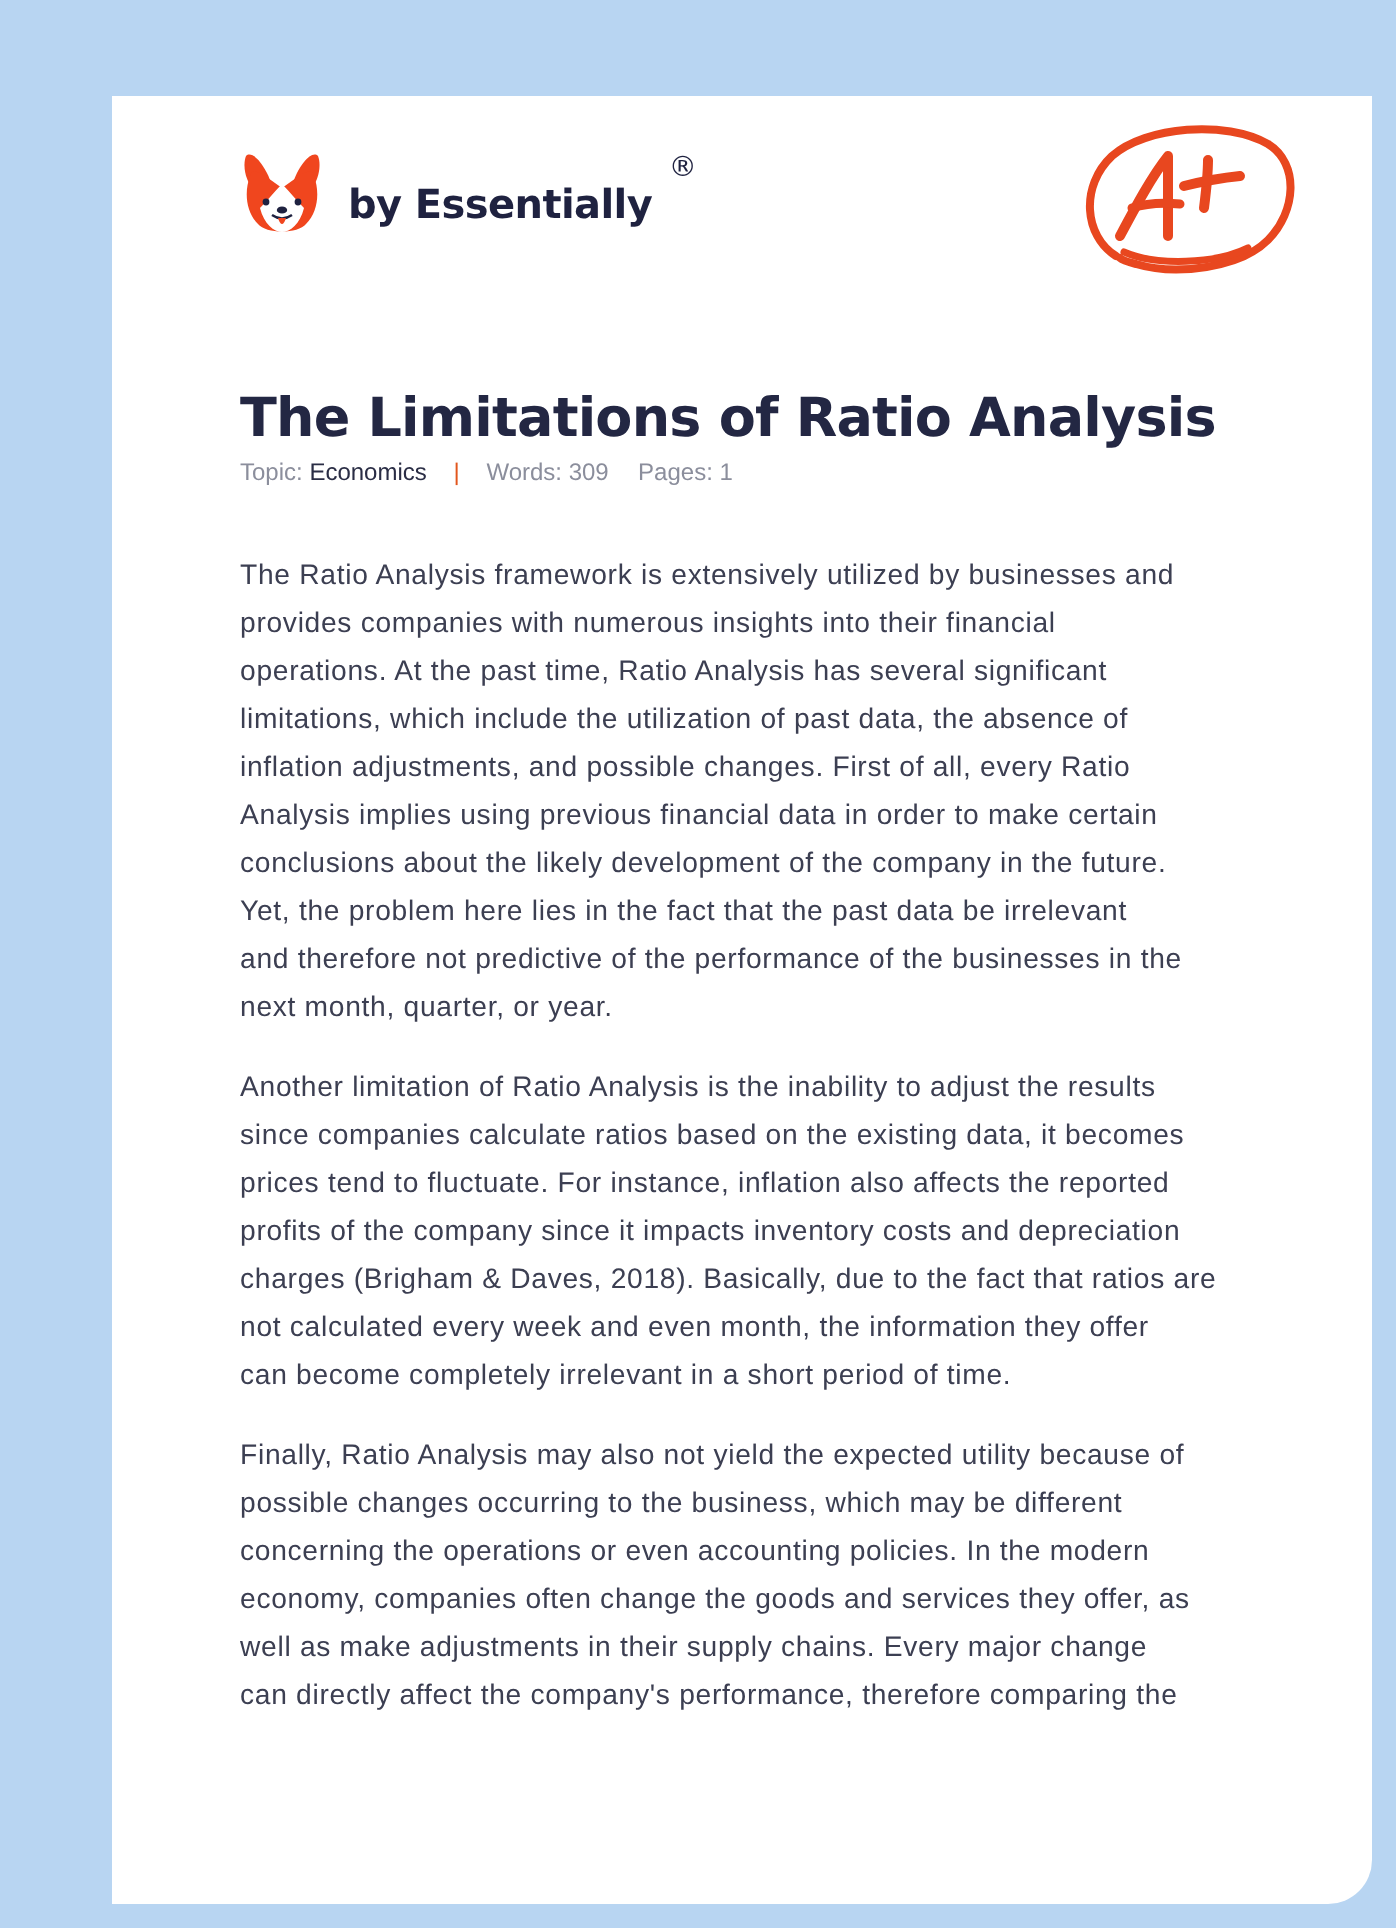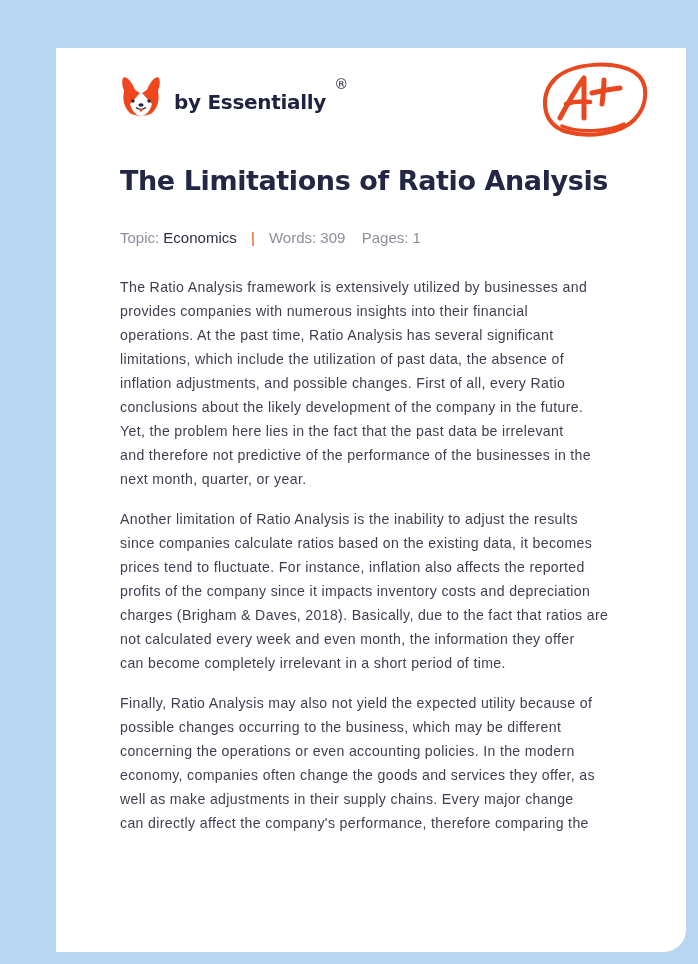--- a/index.html
+++ b/index.html
@@ -57,34 +57,34 @@
     .grade {
       position: absolute;
       left: 482px;
       top: 10px;
       width: 112px;
       height: 82px;
     }
     .title {
       position: absolute;
       left: 64px;
-      top: 117px;
+      top: 146px;
       margin: 0;
       font-family: "DejaVu Sans", sans-serif;
       font-weight: bold;
       font-size: 27px;
       color: #232743;
       letter-spacing: -0.4px;
       white-space: nowrap;
     }
     .meta {
       position: absolute;
       left: 64px;
       top: 181px;
-      font-size: 15px;
+      font-size: 12px;
       color: #8b8e9c;
       white-space: nowrap;
     }
     .meta .topic-value {
       color: #2a2d45;
     }
     .meta .sep {
       color: #e2561d;
       margin: 0 10px 0 10px;
     }
@@ -163,20 +163,21 @@
     <span>Pages: 1</span>
   </div>
 
   <div class="body-text">
     <p>
       <span class="line">The Ratio Analysis framework is extensively utilized by businesses and</span>
       <span class="line">provides companies with numerous insights into their financial</span>
       <span class="line">operations. At the past time, Ratio Analysis has several significant</span>
       <span class="line">limitations, which include the utilization of past data, the absence of</span>
       <span class="line">inflation adjustments, and possible changes. First of all, every Ratio</span>
+      <span class="line">Analysis implies using previous financial data in order to make certain</span>
       <span class="line">conclusions about the likely development of the company in the future.</span>
       <span class="line">Yet, the problem here lies in the fact that the past data be irrelevant</span>
       <span class="line">and therefore not predictive of the performance of the businesses in the</span>
       <span class="line">next month, quarter, or year.</span>
     </p>
     <p>
       <span class="line">Another limitation of Ratio Analysis is the inability to adjust the results</span>
       <span class="line">since companies calculate ratios based on the existing data, it becomes</span>
       <span class="line">prices tend to fluctuate. For instance, inflation also affects the reported</span>
       <span class="line">profits of the company since it impacts inventory costs and depreciation</span>

